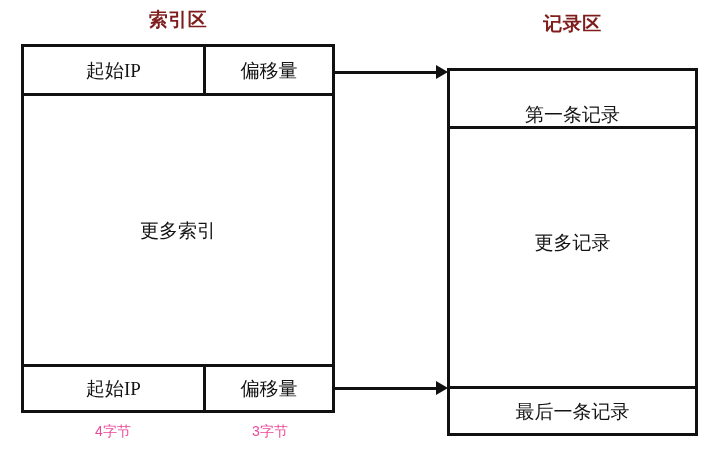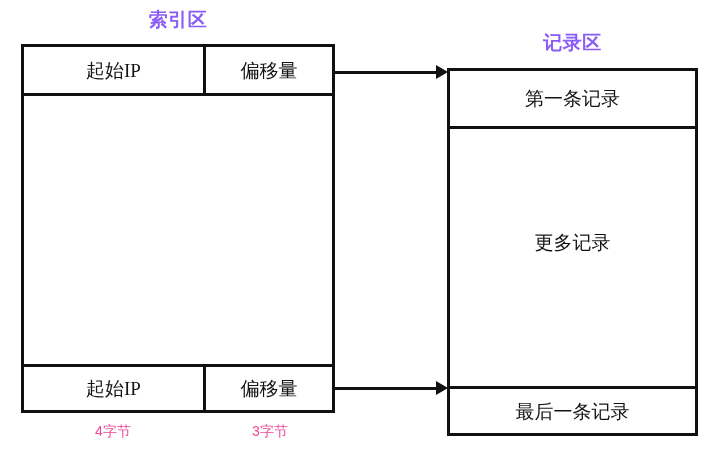--- a/index.html
+++ b/index.html
@@ -23,21 +23,21 @@
   
   .abs { position: absolute; box-sizing: border-box; }
 
   .section-title {
     font-weight: bold;
     font-size: 19px;
     line-height: 1;
     letter-spacing: 0.5px;
     text-align: center;
     white-space: nowrap;
-    color: #8b5cf6;
+    color: #7f1d1d;
   }
 
   .panel {
     border: 3px solid #111111;
     background: #ffffff;
   }
 
   .cell {
     display: flex;
     align-items: center;
@@ -92,45 +92,46 @@
   <div class="abs panel" style="left:21px; top:44px; width:314px; height:369px;">
 
     <div class="abs cell" style="left:0px; top:0px; width:179px; height:46px;">起始IP</div>
 
     <div class="abs vrule" style="left:179px; top:0px; height:46px;"></div>
 
     <div class="abs cell" style="left:182px; top:0px; width:126px; height:46px;">偏移量</div>
 
     <div class="abs hrule" style="left:0px; top:46px; width:308px;"></div>
 
+    <div class="abs cell" style="left:0px; top:49px; width:308px; height:268px;">更多索引</div>
 
     <div class="abs hrule" style="left:0px; top:317px; width:308px;"></div>
 
     <div class="abs cell" style="left:0px; top:320px; width:179px; height:43px;">起始IP</div>
 
     <div class="abs vrule" style="left:179px; top:320px; height:43px;"></div>
 
     <div class="abs cell" style="left:182px; top:320px; width:126px; height:43px;">偏移量</div>
   </div>
 
   <div class="abs byte-note" style="left:24px; top:424px; width:178px;">4字节</div>
 
   <div class="abs byte-note" style="left:205px; top:424px; width:130px;">3字节</div>
 
   <div class="abs arrow-line" style="left:335px; top:71px; width:104px;"></div>
   <div class="abs arrow-head" style="left:436px; top:65px;"></div>
 
   <div class="abs arrow-line" style="left:335px; top:387px; width:104px;"></div>
   <div class="abs arrow-head" style="left:436px; top:381px;"></div>
 
-  <div class="abs section-title" style="left:447px; top:33px; width:251px;">记录区</div>
+  <div class="abs section-title" style="left:447px; top:14px; width:251px;">记录区</div>
 
   <div class="abs panel" style="left:447px; top:68px; width:251px; height:368px;">
 
-    <div class="abs cell" style="left:0px; top:0px; width:245px; height:55px;">第一条记录</div>
+    <div class="abs cell" style="left:0px; top:16px; width:245px; height:55px;">第一条记录</div>
 
     <div class="abs hrule" style="left:0px; top:55px; width:245px;"></div>
 
     <div class="abs cell" style="left:0px; top:58px; width:245px; height:226px;">更多记录</div>
 
     <div class="abs hrule" style="left:0px; top:315px; width:245px;"></div>
 
     <div class="abs cell" style="left:0px; top:318px; width:245px; height:44px;">最后一条记录</div>
   </div>
 

